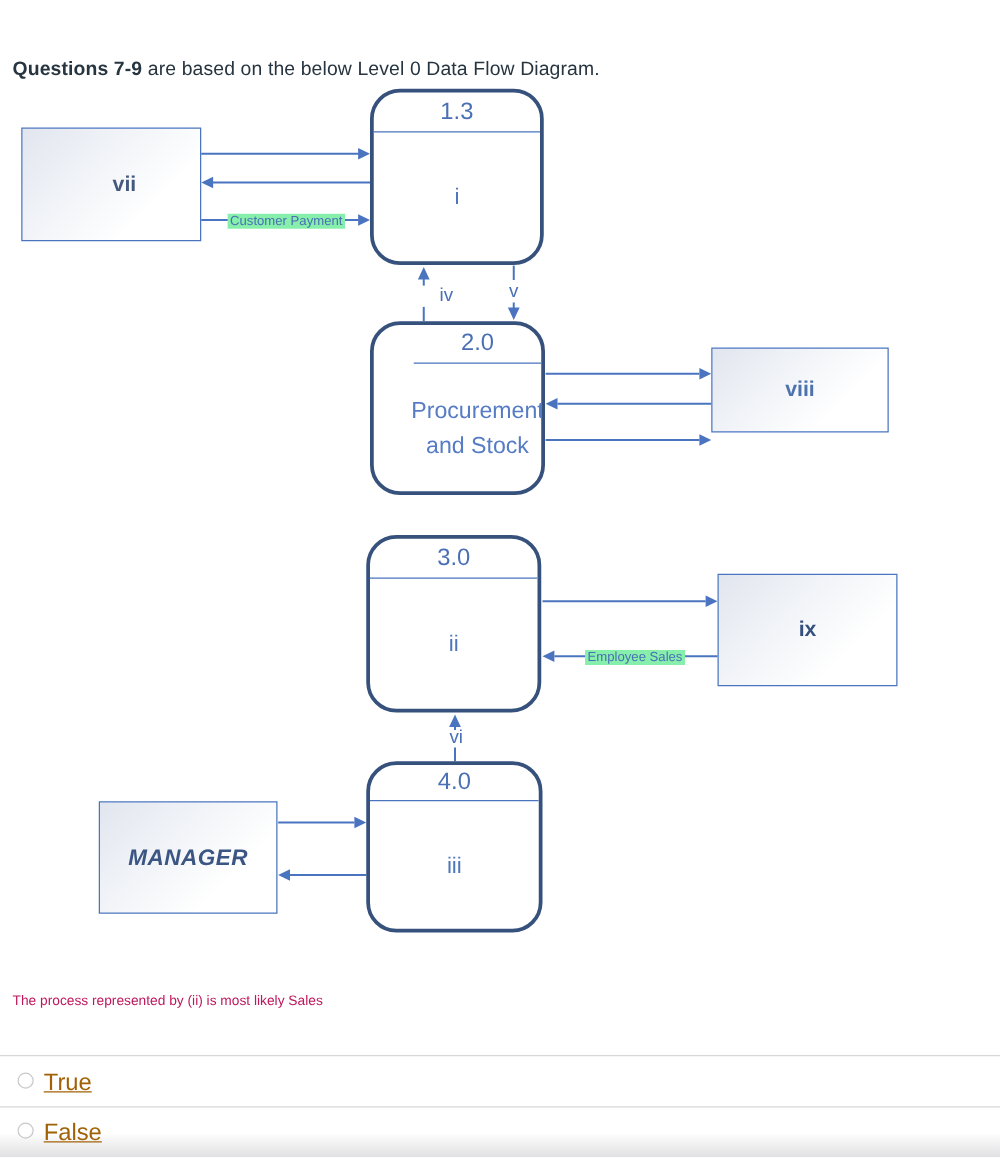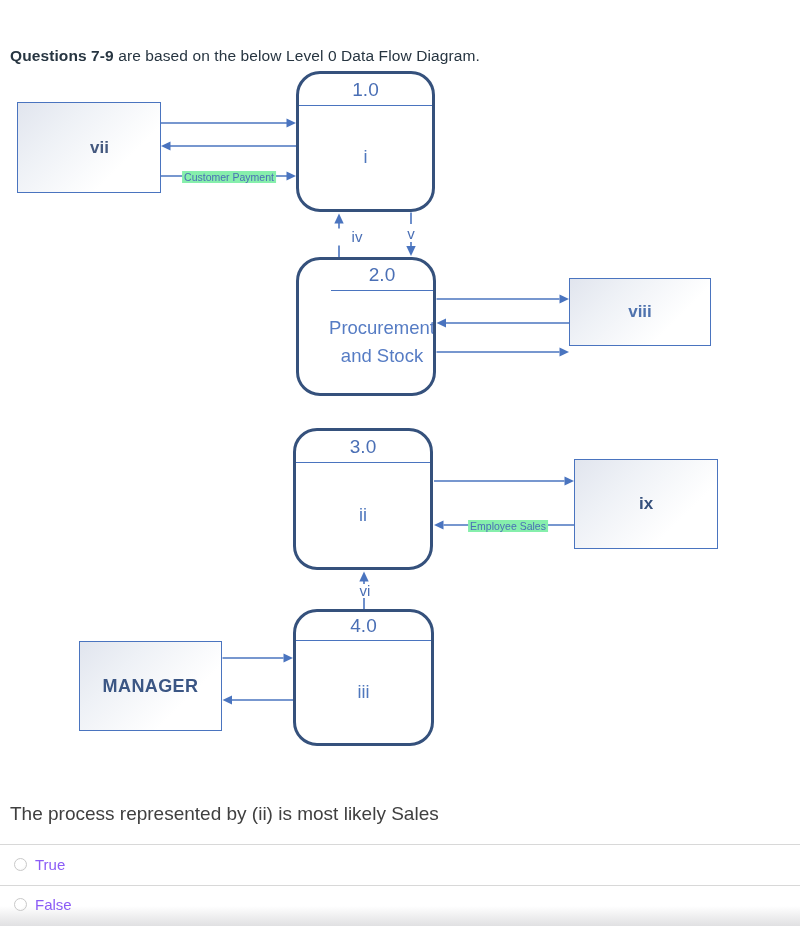--- a/index.html
+++ b/index.html
@@ -46,31 +46,31 @@
 
   .flow-label {
     position:absolute; transform:translate(-50%,-50%);
     font-size:10.5px; color:#4a6fb5; white-space:nowrap;
   }
   .flow-label.on-line { background:#86efac; padding:0 2px; }
   .flow-label.vertical-label { font-size:15px; }
 
   
   .question-text {
-    position:absolute; left:10px; top:784px; font-size:19px; color:#404040;
+    position:absolute; left:10px; top:784px; font-size:11px; color:#be185d;
   }
   .opt-divider { position:absolute; left:0; width:800px; height:1px; background:#d8d8d8; }
   .radio-circle {
     position:absolute; width:13px; height:13px; box-sizing:border-box;
     border:1px solid #c9c9c9; border-radius:50%;
     background:radial-gradient(circle at 35% 30%, #ffffff 55%, #f0f0f0 100%);
     cursor:pointer; z-index:2;
   }
   .option-label {
-    position:absolute; left:35px; font-size:15px; color:#8b5cf6; cursor:pointer; z-index:2;
+    position:absolute; left:35px; font-size:19px; color:#a16207; cursor:pointer; z-index:2;text-decoration:underline;
   }
   .bottom-fade {
     position:absolute; left:0; bottom:0; width:800px; height:20px;
     background:linear-gradient(rgba(226,226,228,0), #e0e0e2);
     pointer-events:none; z-index:1;
   }
 </style>
 </head>
 <body>
 
@@ -140,26 +140,26 @@
 
     <div class="entity" style="left:17px; top:102px; width:144px; height:91px;padding-left:21px;">
       <span class="entity-label lbl-vii">vii</span>
     </div>
     <div class="entity" style="left:569px; top:278px; width:142px; height:68px;">
       <span class="entity-label lbl-viii">viii</span>
     </div>
     <div class="entity" style="left:574px; top:459px; width:144px; height:90px;">
       <span class="entity-label lbl-ix">ix</span>
     </div>
-    <div class="entity" style="left:79px; top:641px; width:143px; height:90px;">
+    <div class="entity" style="left:79px; top:641px; width:143px; height:90px;font-style:italic;">
       <span class="entity-label lbl-manager">MANAGER</span>
     </div>
 
     <div class="process" style="left:296px; top:71px; width:139px; height:141px;">
-      <div class="process-number" style="height:31px;">1.0</div>
+      <div class="process-number" style="height:31px;">1.3</div>
       <div class="process-body">i</div>
     </div>
     <div class="process" style="left:296px; top:257px; width:140px; height:139px;padding-left:32px;">
       <div class="process-number" style="height:30px;">2.0</div>
       <div class="process-body light">Procurement and Stock</div>
     </div>
     <div class="process" style="left:293px; top:428px; width:140px; height:142px;">
       <div class="process-number" style="height:31px;">3.0</div>
       <div class="process-body">ii</div>
     </div>

